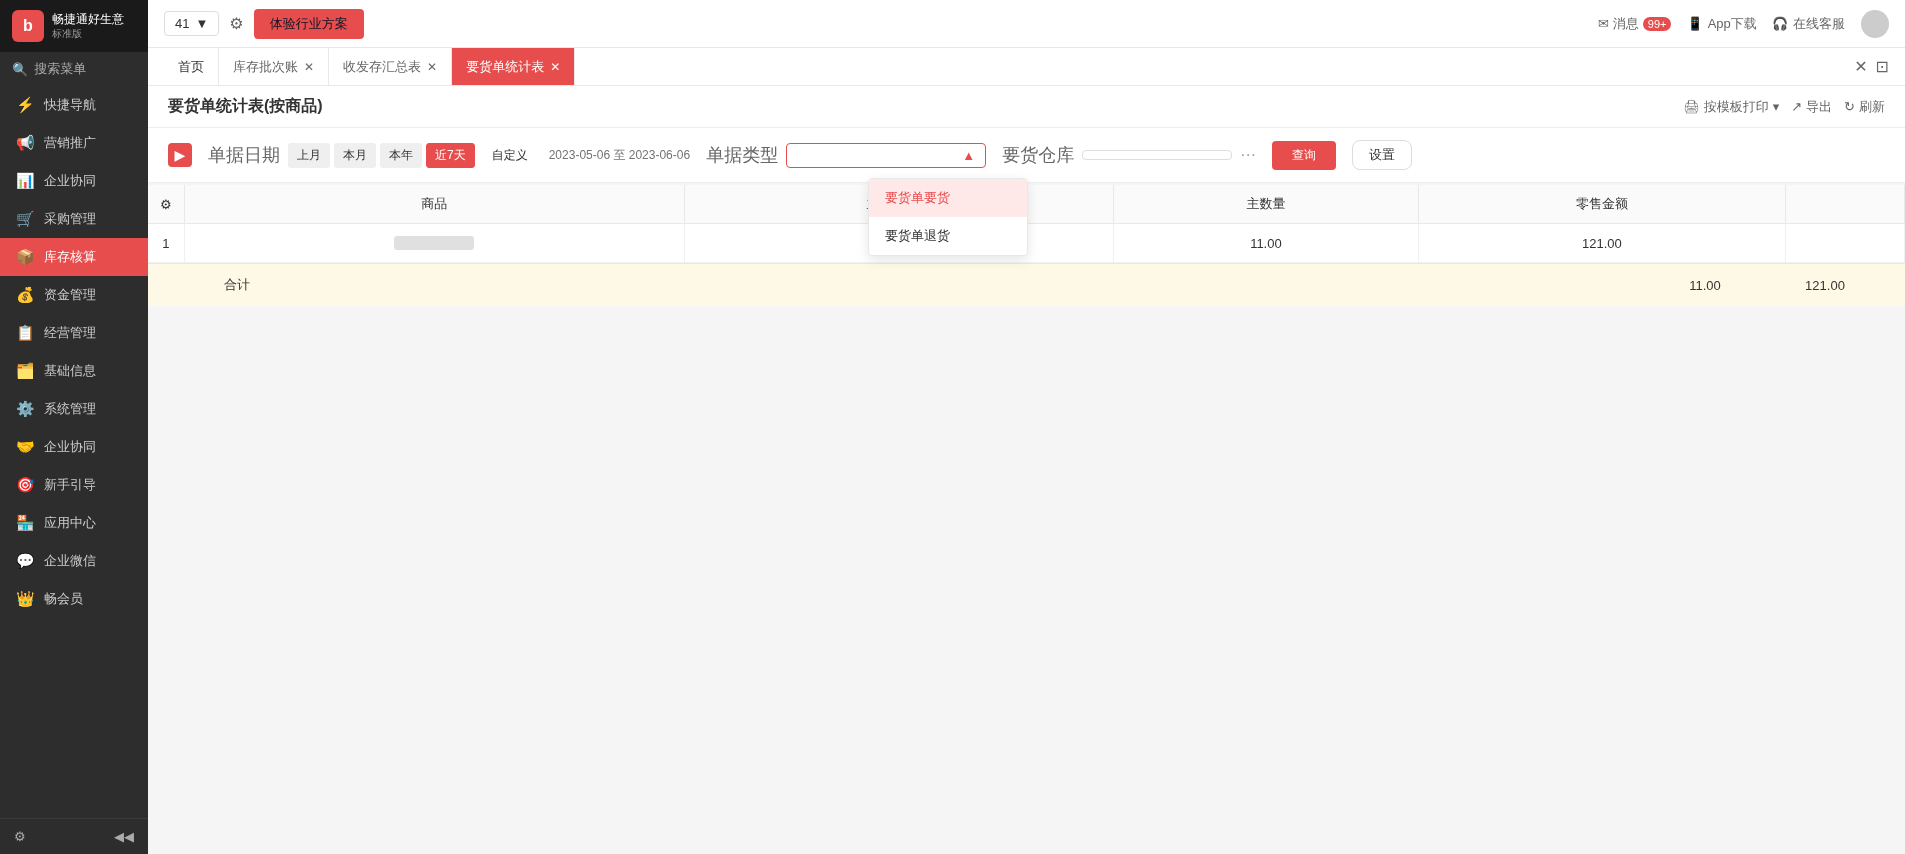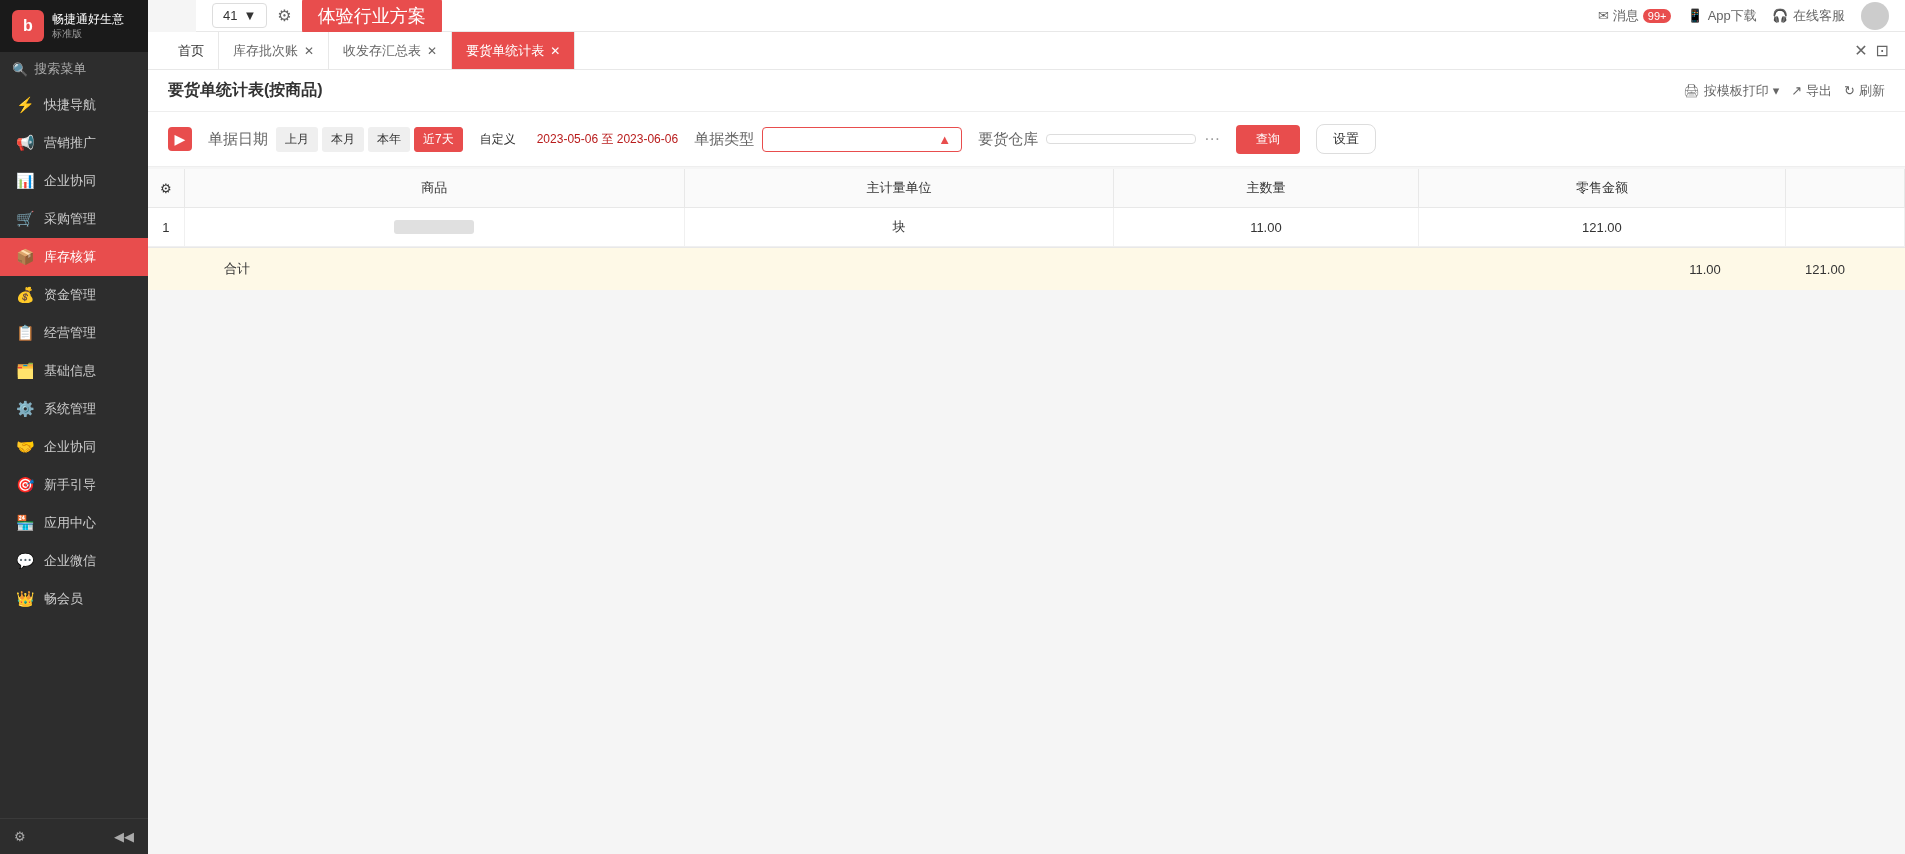--- a/index.html
+++ b/index.html
@@ -70,36 +70,35 @@
       flex-direction: column;
       background: #f5f5f5;
       overflow: hidden;
     }
 
     
     .top-header {
       background: #fff;
       display: flex; align-items: center;
       padding: 0 16px;
-      height: 32px;
+      height: 48px;
       border-bottom: 1px solid #e8e8e8;
       gap: 12px;
-      margin-left: 48px;
     }
     .header-left { display: flex; align-items: center; gap: 10px; flex: 1; }
     .tenant-selector {
       display: flex; align-items: center; gap: 6px;
       border: 1px solid #ddd; border-radius: 4px;
       padding: 4px 10px; cursor: pointer; font-size: 13px; color: #333;
     }
     .settings-icon { color: #666; cursor: pointer; font-size: 16px; }
     .trial-btn {
-      background: #e84d4d; color: #ffffff;
+      background: #e84d4d; color: #0f172a;
       border: none; border-radius: 4px;
-      padding: 6px 16px; cursor: pointer; font-size: 18px; font-family: Liberation Mono, monospace;
+      padding: 6px 16px; cursor: pointer; font-size: 13px; font-family: Liberation Mono, monospace;
     }
     .header-right { display: flex; align-items: center; gap: 16px; }
     .header-action { display: flex; align-items: center; gap: 4px; color: #666; cursor: pointer; font-size: 13px; }
     .badge {
       background: #e84d4d; color: #fff;
       border-radius: 10px; padding: 1px 5px;
       font-size: 11px; min-width: 18px; text-align: center;
     }
     .avatar { width: 28px; height: 28px; background: #ccc; border-radius: 50%; }
 
@@ -162,31 +161,31 @@
     }
     .filter-expand-btn {
       width: 24px; height: 24px;
       background: #e84d4d;
       color: #fff; border: none;
       border-radius: 4px; cursor: pointer;
       display: flex; align-items: center; justify-content: center;
       font-size: 14px; flex-shrink: 0;
     }
     .filter-group { display: flex; align-items: center; gap: 8px; }
-    .filter-label { color: #666; font-size: 15px; white-space: nowrap; }
+    .filter-label { color: #666; font-size: 18px; white-space: nowrap; }
     .date-btns { display: flex; gap: 4px; }
     .date-btn {
       padding: 3px 8px; cursor: pointer;
       border: 1px solid transparent; border-radius: 3px;
       font-size: 12px; color: #333;
     }
     .date-btn.hot {
       background: #e84d4d; color: #fff; border-color: #e84d4d;
     }
-    .date-range { font-size: 12px; color: #b91c1c; margin-left: 4px; }
+    .date-range { font-size: 12px; color: #737373; margin-left: 4px; }
 
     .filter-select {
       display: flex; align-items: center;
       border: 1px solid #e84d4d; border-radius: 4px;
       padding: 4px 10px; min-width: 200px;
       cursor: pointer; position: relative; background: #fff;
     }
     .filter-select-text { flex: 1; font-size: 13px; color: #333; }
 
     .warehouse-select {
@@ -457,20 +456,24 @@
         <span class="filter-label">要货仓库</span>
         <div class="warehouse-select">
           <span style="flex:1"></span>
         </div>
         <span class="more-icon">···</span>
       </div>
 
       <button class="query-btn">查询</button>
       <button class="set-btn">设置</button>
 
+      <div class="dropdown-menu">
+        <div class="dropdown-item selected">要货单要货</div>
+        <div class="dropdown-item">要货单退货</div>
+      </div>
     </div>
 
     <div class="table-area">
       <table class="data-table">
         <thead>
           <tr>
             <th class="gear-th">⚙</th>
             <th>商品</th>
             <th>主计量单位</th>
             <th>主数量</th>

